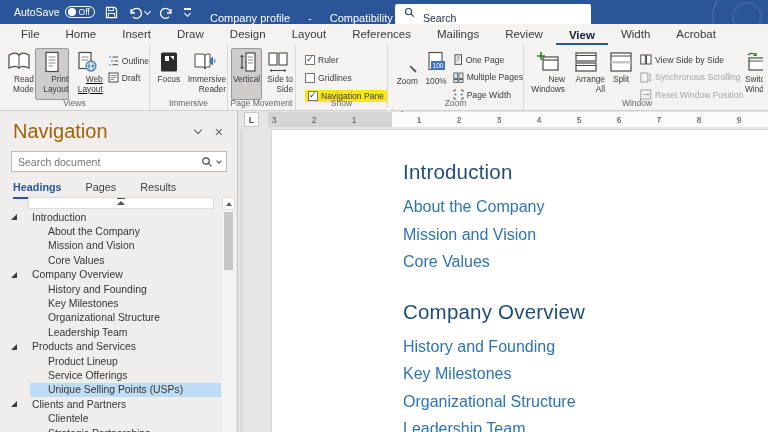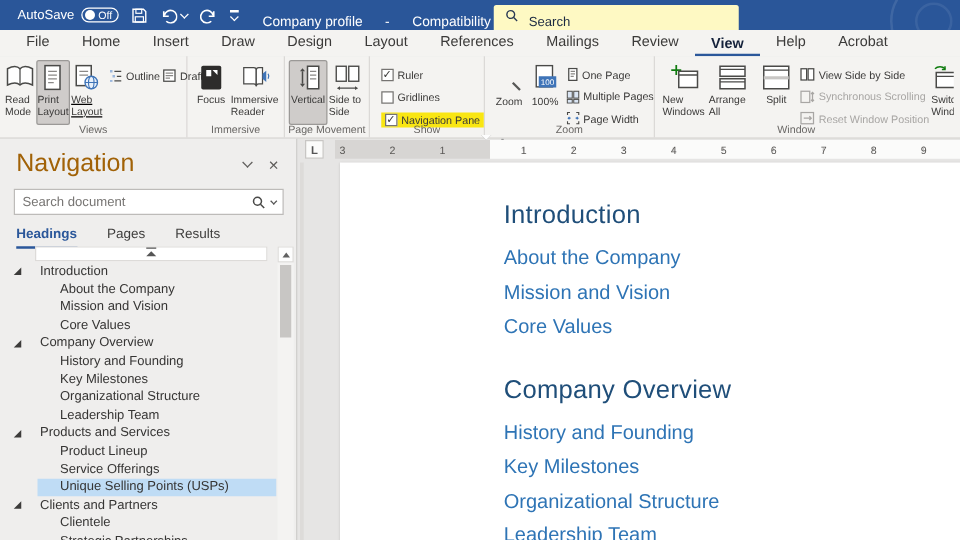--- a/index.html
+++ b/index.html
@@ -12,35 +12,35 @@
   .qat { display:flex; align-items:center; gap:10px; padding-left:14px; }
   .autosave { display:flex; align-items:center; gap:5px; font-size:10.5px; }
   .toggle { width:30px; height:12px; border:1px solid #fff; border-radius:7px; display:flex; align-items:center; padding:0 2px; gap:3px; }
   .toggle .knob { width:8px; height:8px; border-radius:50%; background:#fff; }
   .toggle .tstate { font-size:8.5px; line-height:8px; }
   .qicon { display:flex; align-items:center; }
   .caret-down { width:5px; height:5px; border-right:1.2px solid #fff; border-bottom:1.2px solid #fff; transform:rotate(45deg); margin-left:3px; margin-top:-2px; }
   .qat-more { display:flex; flex-direction:column; align-items:center; gap:1px; }
   .qat-more .bar { width:7px; height:1.2px; background:#fff; }
   .tb-title { position:absolute; left:210px; top:0; height:24px; display:flex; align-items:flex-end; gap:18px; font-size:11px; color:#fff; }
-  .tb-search { position:absolute; left:395px; top:4px; width:196px; height:28px; background:#fef9c3; border-radius:2px; display:flex; align-items:center; gap:7px; padding-left:28px; color:#1c2a42; font-size:10.5px; }
+  .tb-search { position:absolute; left:395px; top:4px; width:196px; height:28px; background:#ffffff; border-radius:2px; display:flex; align-items:center; gap:7px; padding-left:28px; color:#1c2a42; font-size:10.5px; }
   .deco { position:absolute; right:-14px; top:-18px; width:70px; height:70px; border:2px solid rgba(255,255,255,0.10); border-radius:50%; }
   .deco2 { position:absolute; right:6px; top:2px; width:30px; height:30px; border:2px solid rgba(255,255,255,0.08); border-radius:50%; }
 
   
   .tabrow { position:absolute; left:0; top:24px; width:768px; height:21px; background:#f4f3f1; display:flex; align-items:flex-end; padding-left:8px; }
   .rtab { font-size:11.5px; color:#3b3a39; padding:3px 13px 5px 13px; cursor:default; }
   .rtab.active { color:#14213a; font-weight:700; border-bottom:2.5px solid #2b579a; padding-bottom:2.5px; }
 
   
   .ribbon { position:absolute; left:0; top:45px; width:768px; height:66px; background:#f4f3f1; border-bottom:1px solid #d2d0ce; display:flex; }
   .rgroup { position:relative; height:100%; border-right:1px solid #dbd9d7; display:flex; align-items:flex-start; padding-top:3px; }
   .glabel { position:absolute; bottom:2px; left:0; right:0; text-align:center; font-size:8.5px; color:#686664; }
   .bigbtn { display:flex; flex-direction:column; align-items:center; justify-content:flex-start; height:52px; padding-top:2px; border:1px solid transparent; border-radius:2px; }
-  .bigbtn .blabel { font-size:8.3px; line-height:9.5px; color:#3b3a39; text-align:left; margin-top:2px; }
+  .bigbtn .blabel { font-size:8.3px; line-height:9.5px; color:#3b3a39; text-align:right; margin-top:2px; }
   .bigbtn.selected { background:#cfccca; border-color:#9b9997; }
   .smallrow { display:flex; align-items:center; gap:3px; height:15px; font-size:8.6px; color:#3b3a39; white-space:nowrap; }
   .smallrow.disabled { color:#a8a6a4; }
   .cb { width:10px; height:10px; border:1px solid #767472; background:#fff; position:relative; flex:none; }
   .cb.checked::after { content:"✓"; position:absolute; left:0px; top:-2px; font-size:9px; color:#3b3a39; }
   .hl { background:#f9e613; padding:1px 3px; display:flex; align-items:flex-start; gap:3px; }
 
   
   .main { position:absolute; left:0; top:111px; width:768px; height:321px; display:flex; }
 
@@ -158,21 +158,21 @@
     <span class="rtab">File</span>
     <span class="rtab">Home</span>
     <span class="rtab">Insert</span>
     <span class="rtab">Draw</span>
     <span class="rtab">Design</span>
     <span class="rtab">Layout</span>
     <span class="rtab">References</span>
     <span class="rtab">Mailings</span>
     <span class="rtab">Review</span>
     <span class="rtab active">View</span>
-    <span class="rtab">Help</span>
+    <span class="rtab">Width</span>
     <span class="rtab">Acrobat</span>
   </div>
 
   <div class="ribbon">
 
     <div class="rgroup" style="width:150px; padding-left:3px;">
       <div class="bigbtn" style="width:35px;">
         <svg width="24" height="22" viewBox="0 0 24 22">
             <path d="M2 4 C6 1.8 10 1.8 12 4 C14 1.8 18 1.8 22 4 V17 C18 15 14 15 12 17 C10 15 6 15 2 17 Z" fill="#fff" stroke="#4a4a48" stroke-width="1.2"></path>
             <line x1="12" y1="4" x2="12" y2="17" stroke="#4a4a48" stroke-width="1"></line>
@@ -193,21 +193,21 @@
         <svg width="22" height="22" viewBox="0 0 22 22">
             <rect x="3" y="1.5" width="12" height="16" fill="#fff" stroke="#4a4a48" stroke-width="1.2"></rect>
             <line x1="5.5" y1="6" x2="12.5" y2="6" stroke="#8a8886"></line>
             <line x1="5.5" y1="9" x2="12.5" y2="9" stroke="#8a8886"></line>
             <circle cx="15" cy="15" r="5" fill="#e8f0fa" stroke="#3f74b8" stroke-width="1.1"></circle>
             <line x1="10" y1="15" x2="20" y2="15" stroke="#3f74b8" stroke-width="0.9"></line>
             <ellipse cx="15" cy="15" rx="2.2" ry="5" fill="none" stroke="#3f74b8" stroke-width="0.9"></ellipse>
           </svg>
         <span class="blabel">Web Layout</span>
       </div>
-      <div style="display:flex;flex-direction:row;gap:2px;padding:5px 0 0 4px;">
+      <div style="display:flex;flex-direction:column;gap:2px;padding:5px 0 0 4px;">
         <div class="smallrow">
           <svg width="11" height="11" viewBox="0 0 11 11">
               <rect x="1" y="1" width="2" height="2" fill="#9bb7dd"></rect>
               <line x1="4.5" y1="2" x2="10" y2="2" stroke="#4a4a48"></line>
               <rect x="3" y="5" width="2" height="2" fill="#9bb7dd"></rect>
               <line x1="6.5" y1="6" x2="10" y2="6" stroke="#4a4a48"></line>
               <rect x="1" y="9" width="2" height="1.5" fill="#9bb7dd"></rect>
               <line x1="4.5" y1="9.7" x2="10" y2="9.7" stroke="#4a4a48"></line>
             </svg>
           <span>Outline</span>

